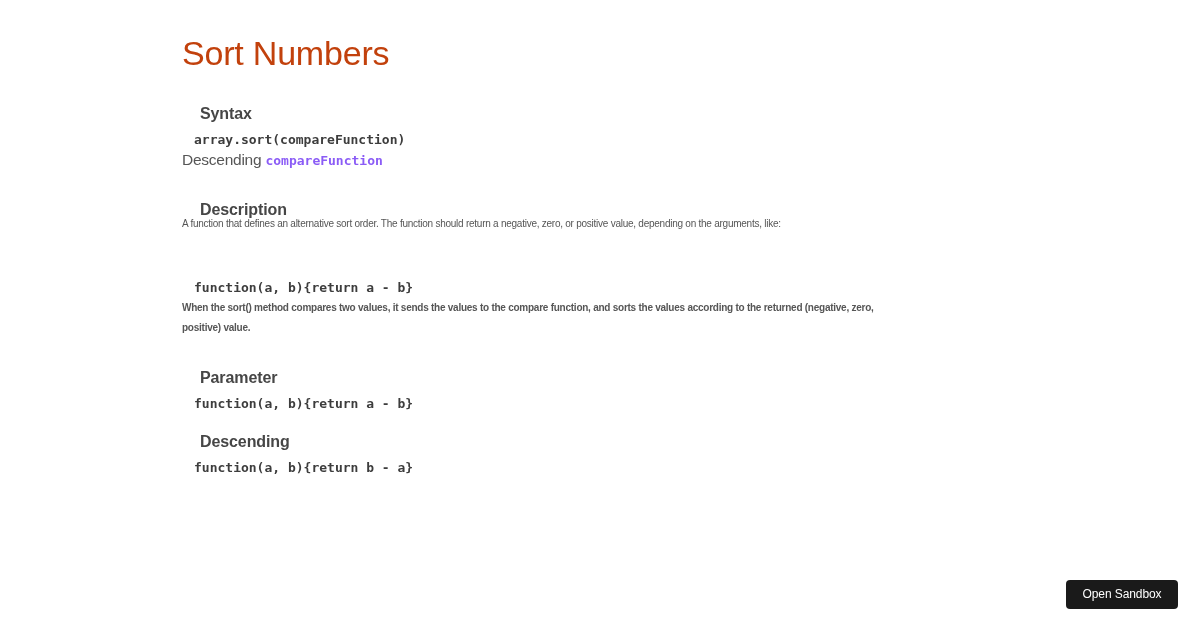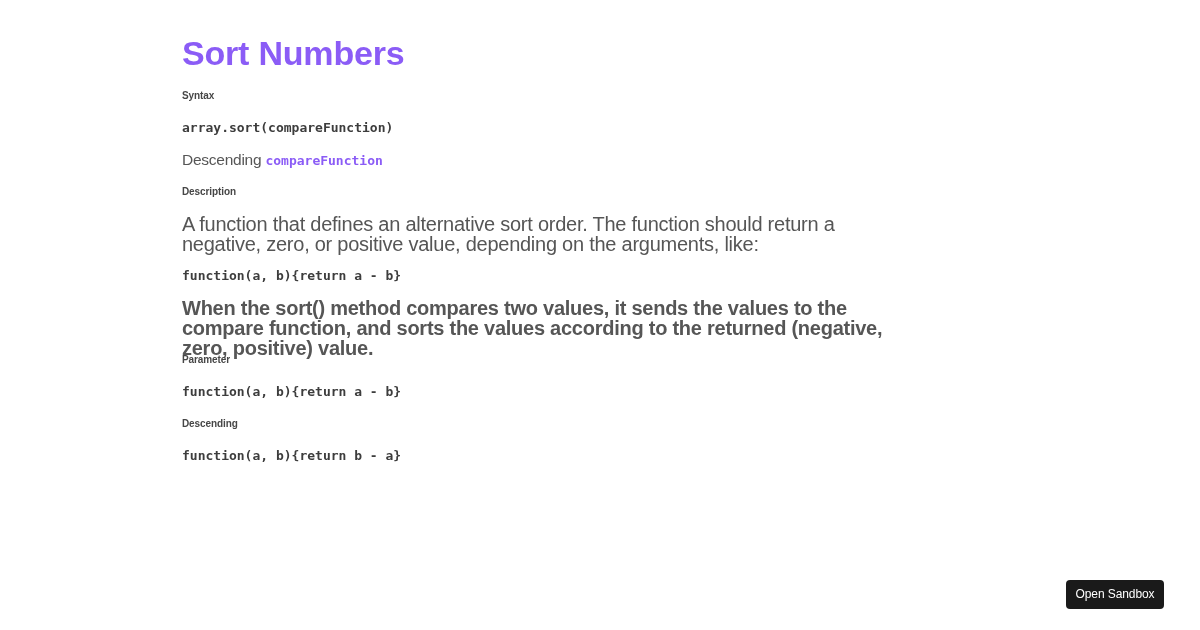--- a/index.html
+++ b/index.html
@@ -32,55 +32,55 @@
   }
 
   .doc-title {
     margin: 0;
     padding: 0;
     position: absolute;
     top: 33px;
     left: 0;
     font-size: 34px;
     line-height: 40px;
-    font-weight: bold;
-    color: #8b5cf6;
+    font-weight: normal;
+    color: #c2410c;
     letter-spacing: -0.2px;
   }
 
   .section-heading {
     position: absolute;
     left: 0;
-    margin: 0;
-    font-size: 10px;
+    margin: 18px;
+    font-size: 16px;
     line-height: 20px;
     font-weight: bold;
     color: #464646;
     letter-spacing: -0.1px;
   }
 
   .code-line {
     position: absolute;
     left: 0;
-    margin: 0;
+    margin: 12px;
     font-family: "DejaVu Sans Mono", monospace;
     font-weight: bold;
     font-size: 13px;
     line-height: 18px;
     color: #3d3d3d;
     white-space: pre;
     letter-spacing: 0px;
   }
 
   .body-text {
     position: absolute;
     left: 0;
     width: 716px;
     margin: 0;
-    font-size: 20px;
+    font-size: 10px;
     line-height: 20px;
     color: #565656;
     letter-spacing: -0.25px;
   }
 
   .param-line {
     position: absolute;
     left: 0;
     margin: 0;
     font-size: 15.5px;
@@ -107,21 +107,21 @@
   .pos-desc-body2       { top: 298px; font-weight: bold; }
   .pos-asc-heading      { top: 350px; }
   .pos-asc-code         { top: 383px; }
   .pos-desc2-heading    { top: 414px; }
   .pos-desc2-code       { top: 447px; }
 
   .sandbox-button {
     position: absolute;
     left: 1066px;
     top: 580px;
-    width: 98px;
+    width: 112px;
     height: 29px;
     background: #1a1a1a;
     color: #ffffff;
     border: none;
     border-radius: 4px;
     font-family: "Liberation Sans", sans-serif;
     font-size: 12px;
     line-height: 29px;
     text-align: center;
     letter-spacing: -0.1px;

